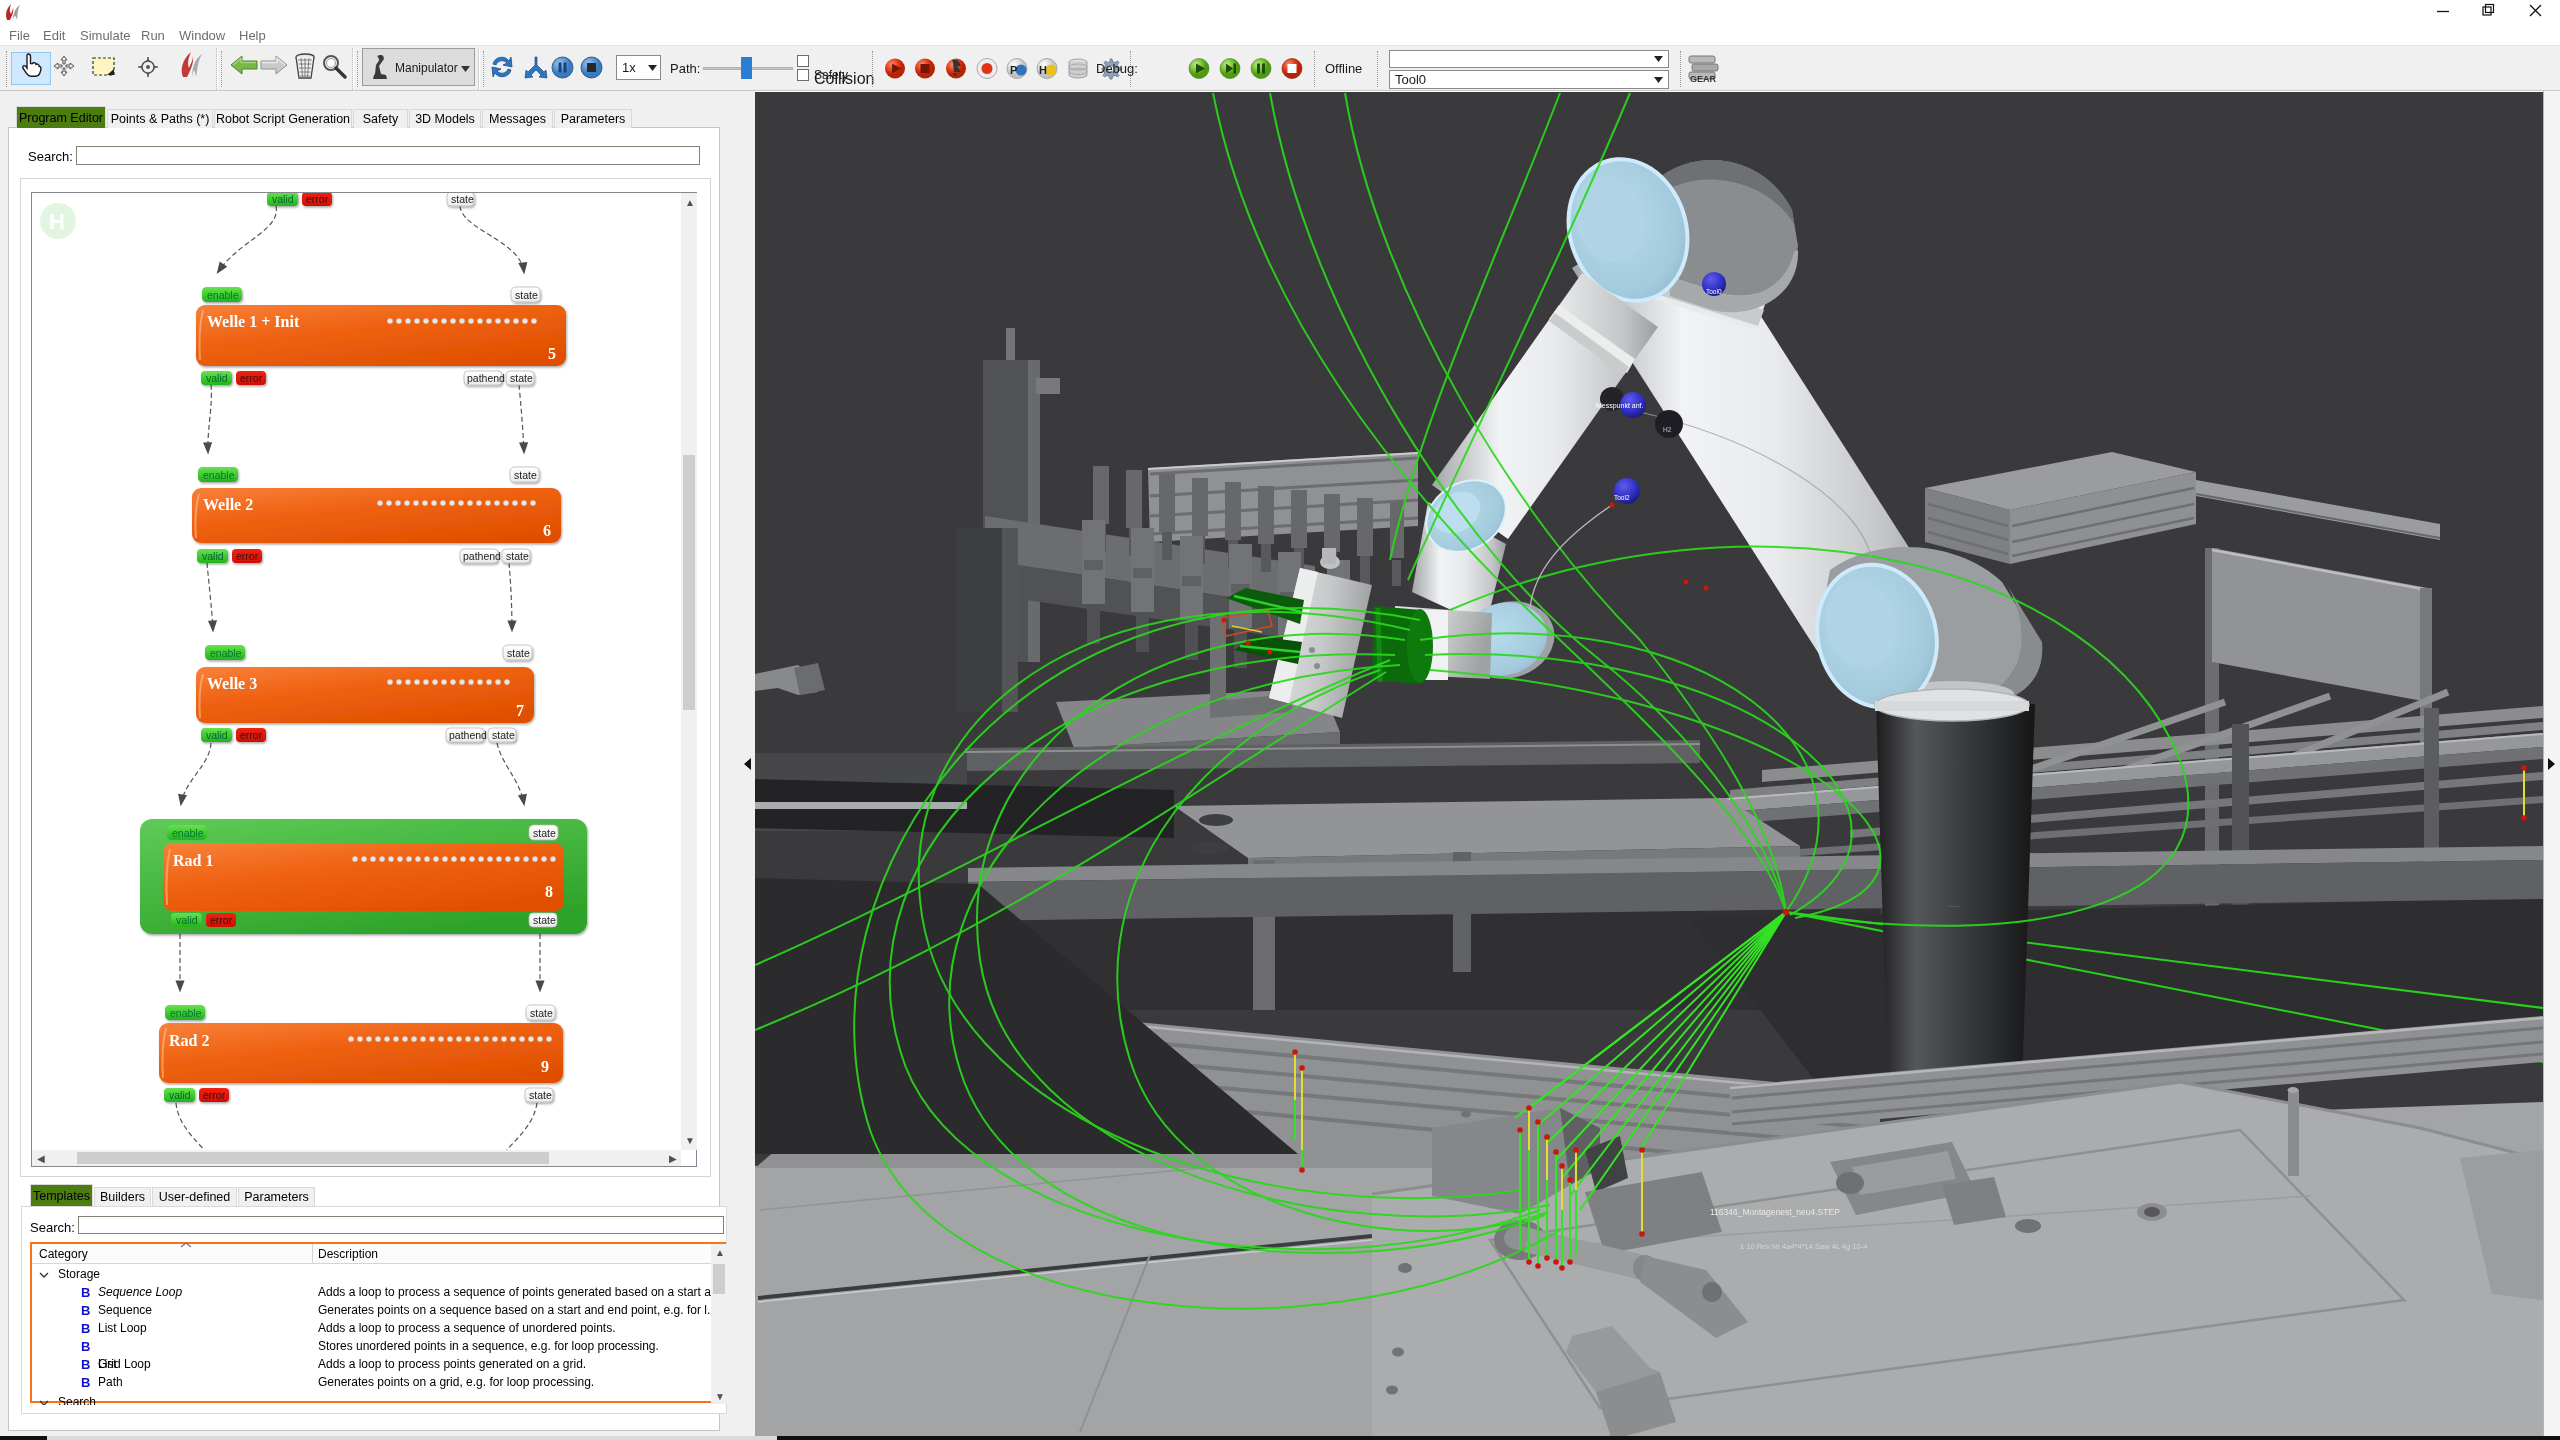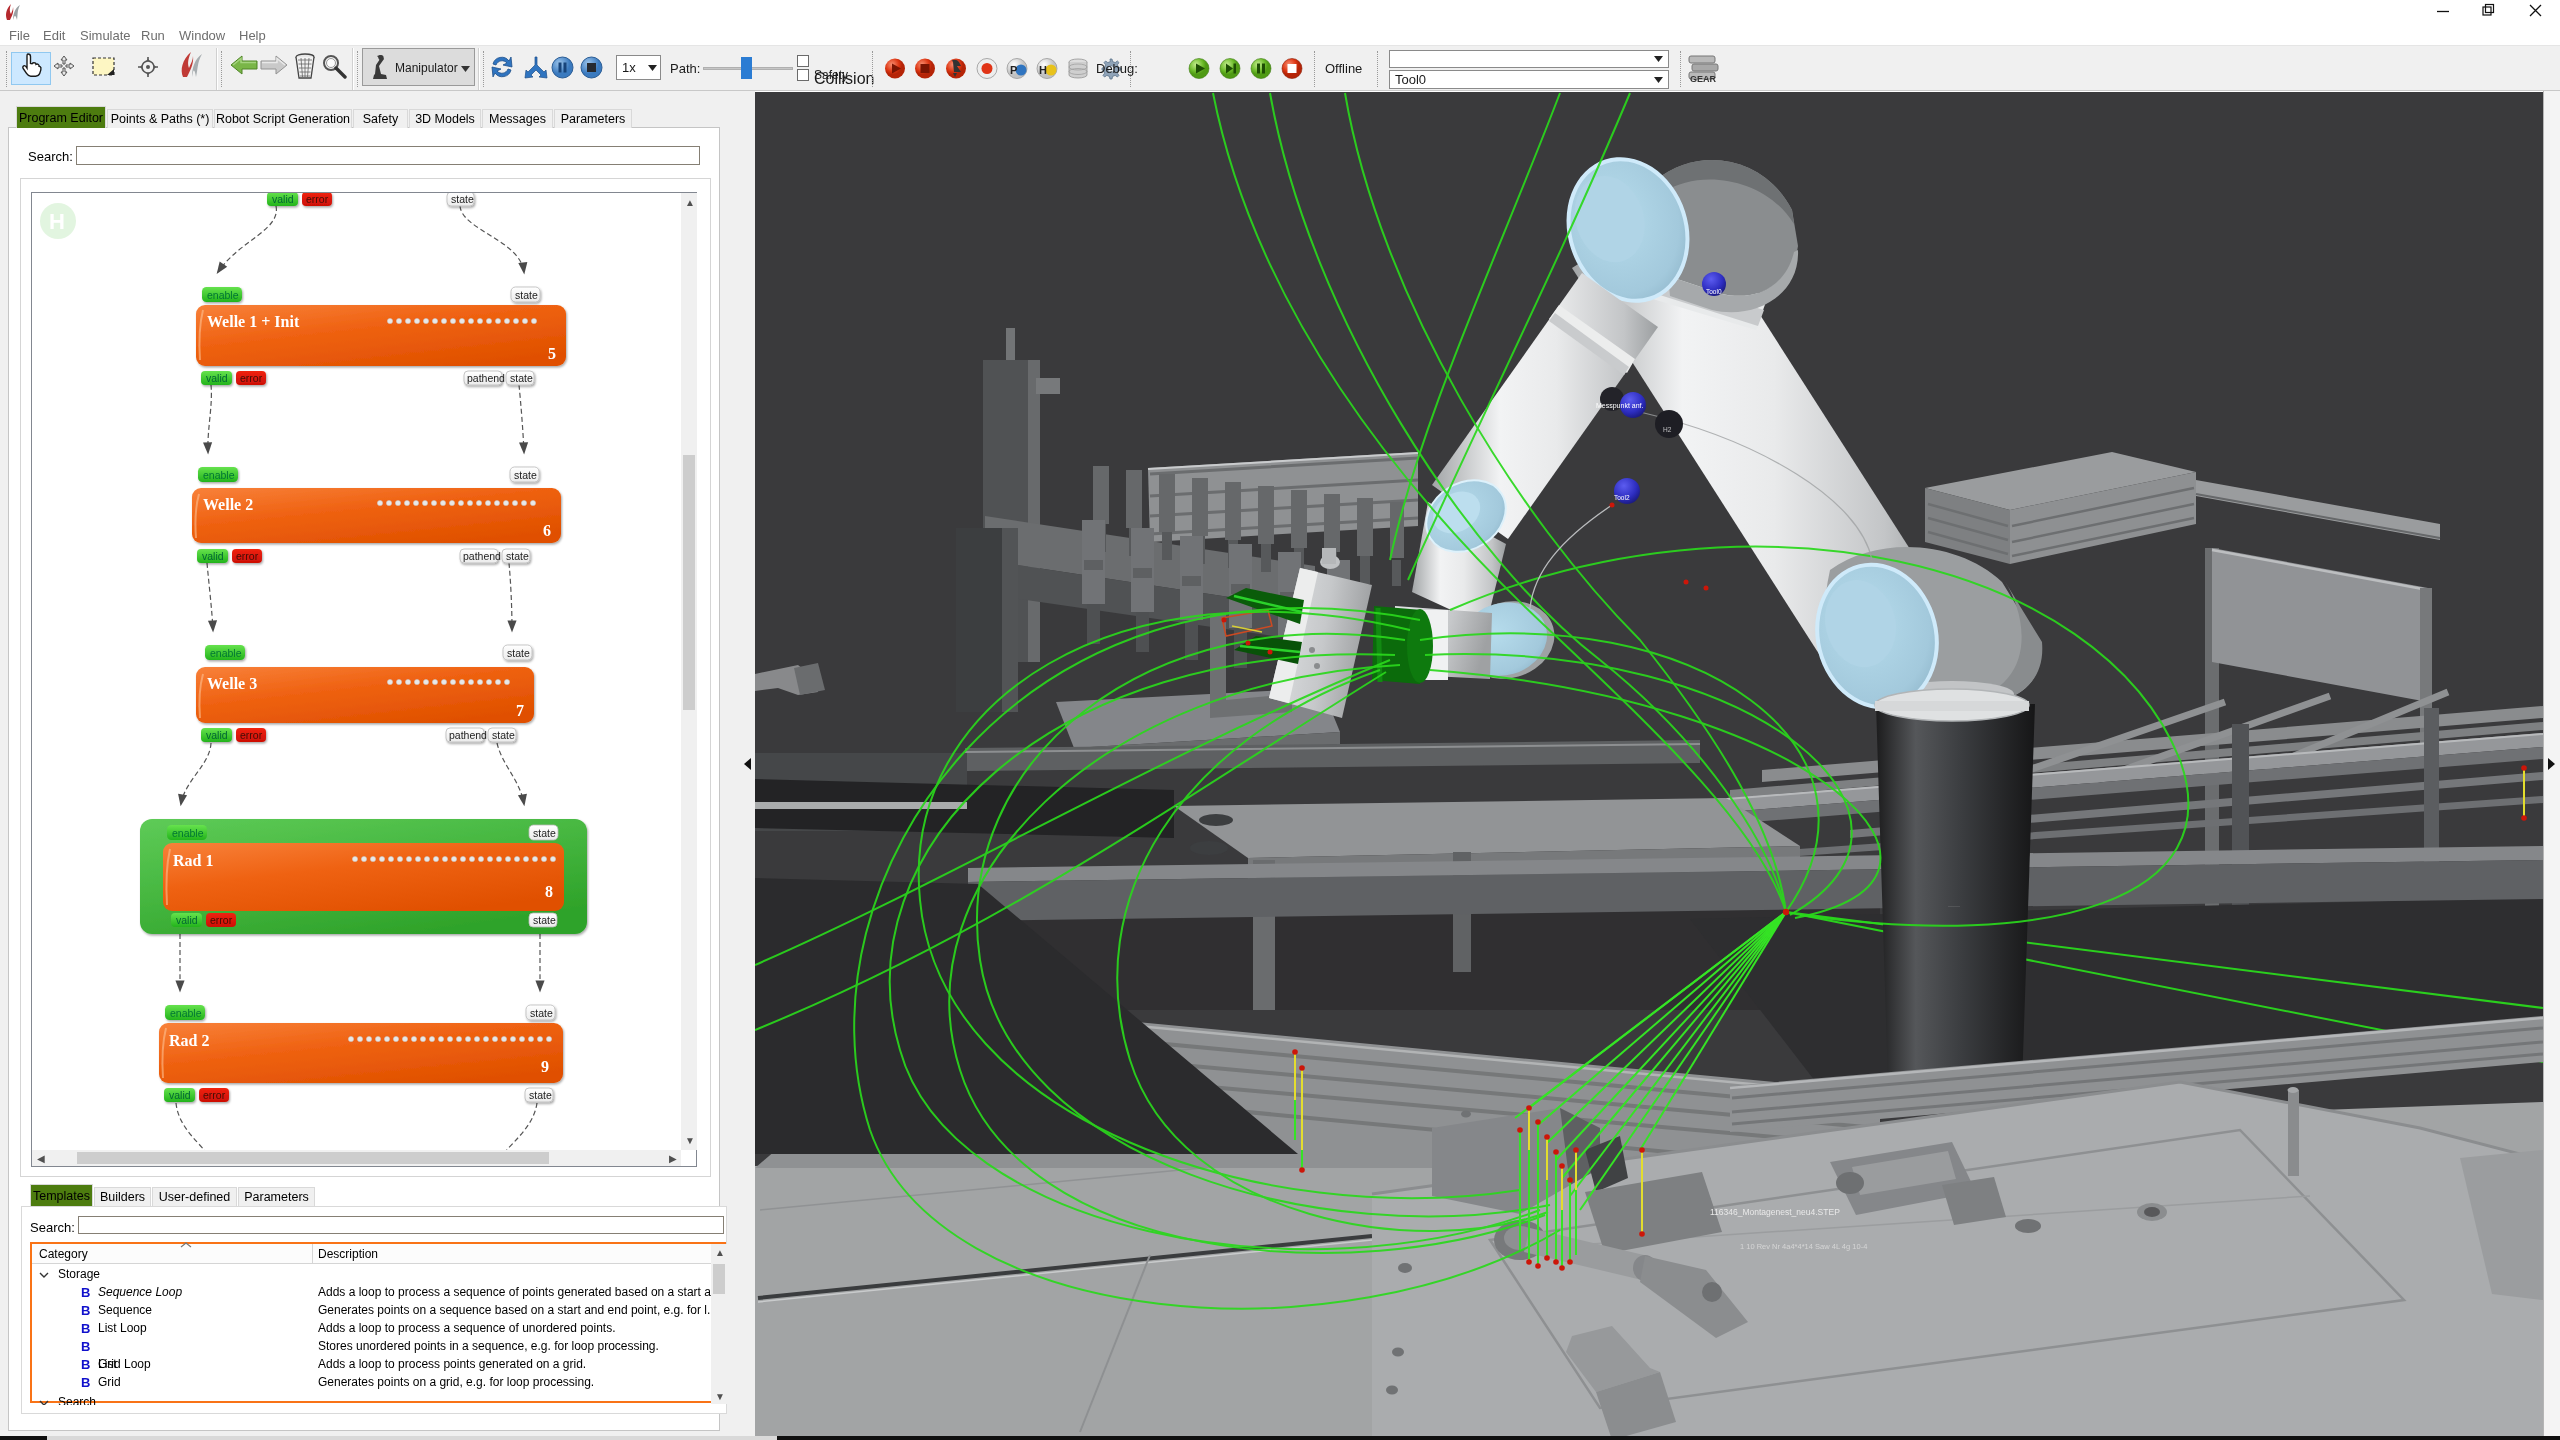--- a/index.html
+++ b/index.html
@@ -558,21 +558,21 @@
     <b class="abs" style="left:49px;top:56px;color:#1111cc;font-size:13px;">B</b>
       <span class="abs" style="left:66px;top:56px;">List Loop</span>
     <span class="abs" style="left:286px;top:56px;">Adds a loop to process a sequence of unordered points.</span>
     <b class="abs" style="left:49px;top:74px;color:#1111cc;font-size:13px;">B</b>
       <span class="abs" style="left:66px;top:92px;">List</span>
     <span class="abs" style="left:286px;top:74px;">Stores unordered points in a sequence, e.g. for loop processing.</span>
     <b class="abs" style="left:49px;top:92px;color:#1111cc;font-size:13px;">B</b>
       <span class="abs" style="left:66px;top:92px;">Grid Loop</span>
     <span class="abs" style="left:286px;top:92px;">Adds a loop to process points generated on a grid.</span>
     <b class="abs" style="left:49px;top:110px;color:#1111cc;font-size:13px;">B</b>
-      <span class="abs" style="left:66px;top:110px;">Grid</span>
+      <span class="abs" style="left:66px;top:110px;">Path</span>
     <span class="abs" style="left:286px;top:110px;">Generates points on a grid, e.g. for loop processing.</span>
     <svg class="abs" style="left:6px;top:132px" width="12" height="12">
         <path d="M2,4 L6,8 L10,4" fill="none" stroke="#333" stroke-width="1.4"></path>
       </svg>
     <span class="abs" style="left:26px;top:130px;">Search</span>
   </div>
   <div class="sb" style="left:679px;top:0px;width:16px;height:160px;"></div>
   <div class="sbarrow" style="left:683px;top:4px;">▲</div>
   <div class="sbarrow" style="left:683px;top:148px;">▼</div>
   <div class="sbth" style="left:681px;top:20px;width:12px;height:30px;"></div>

